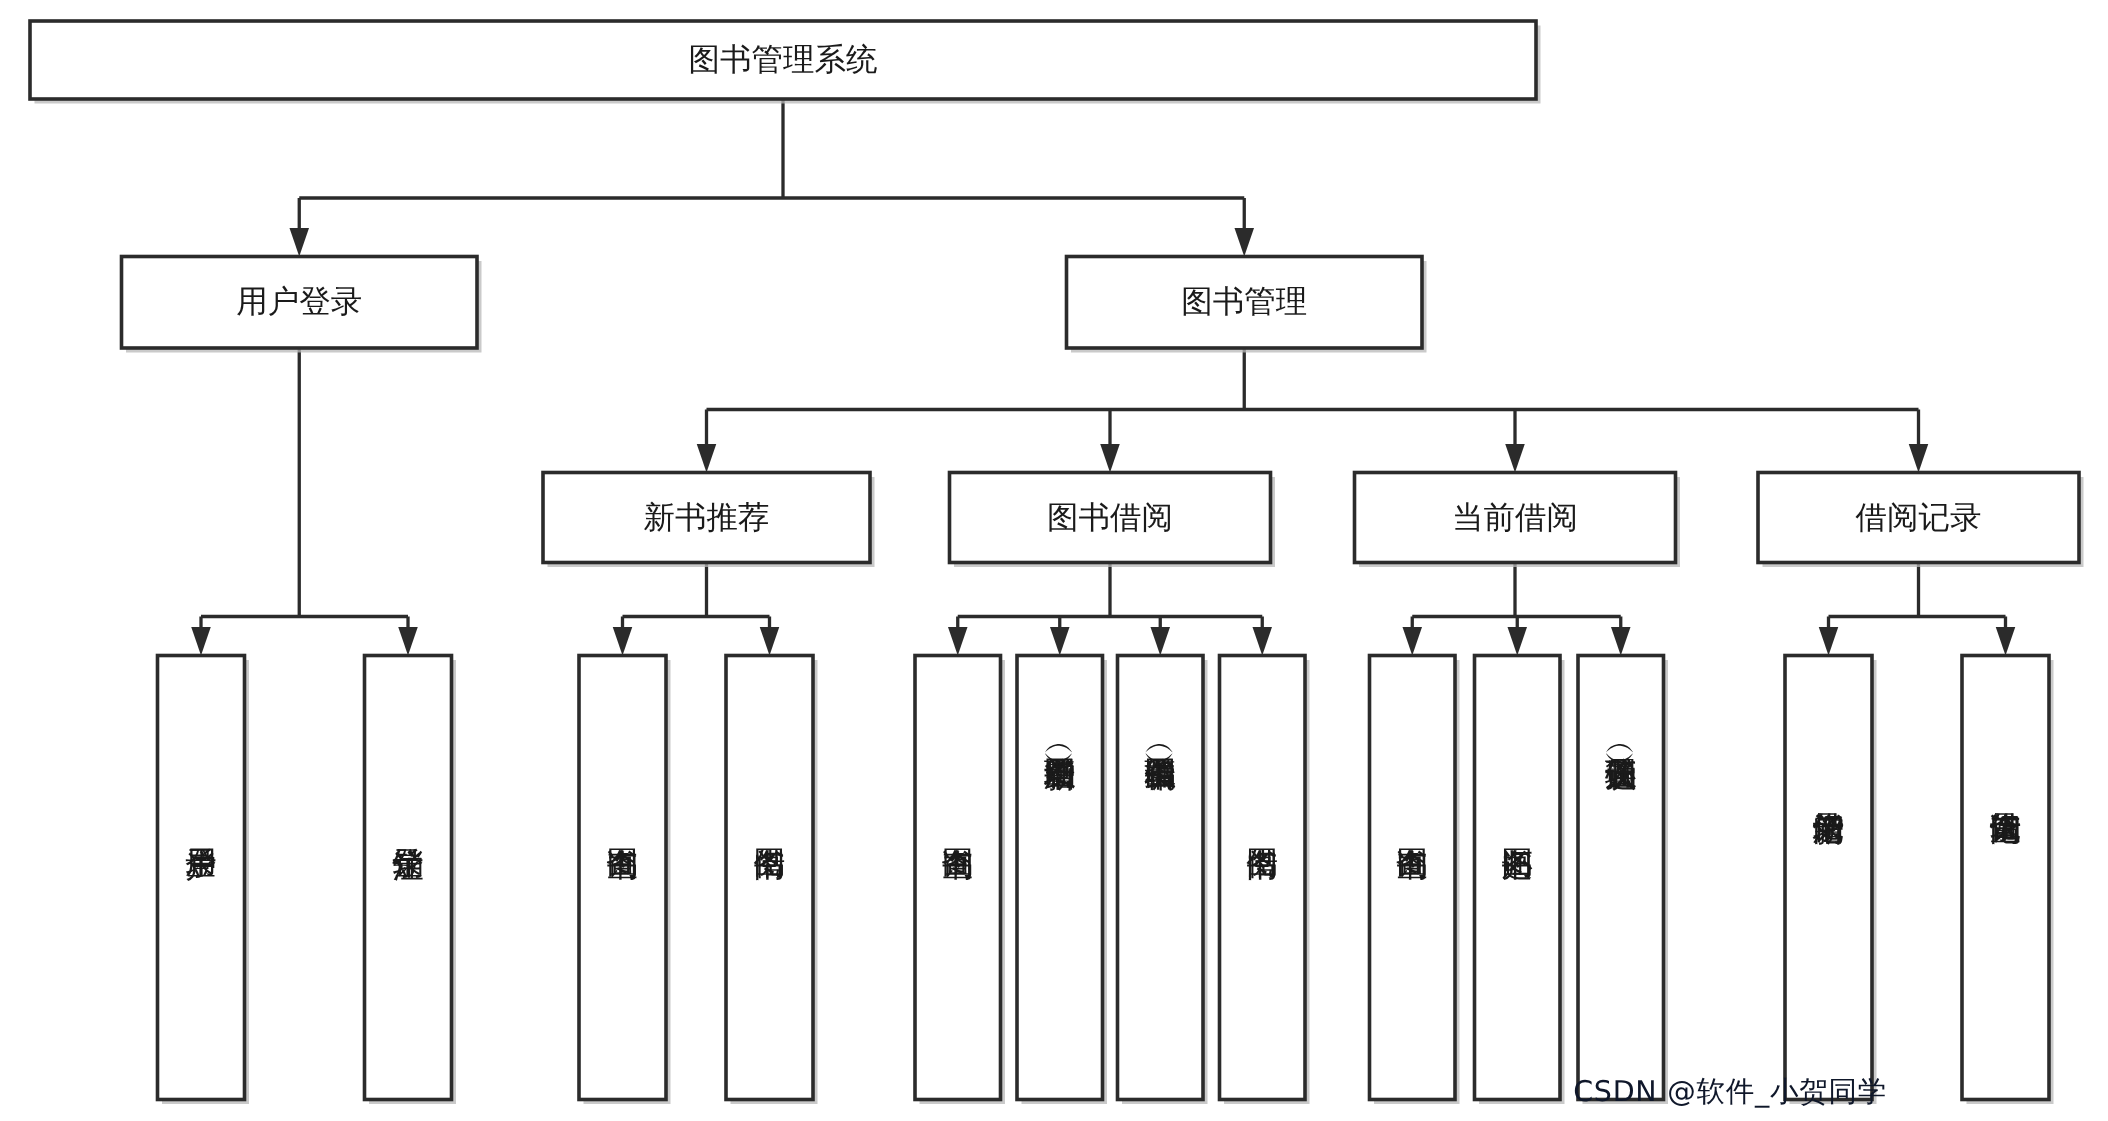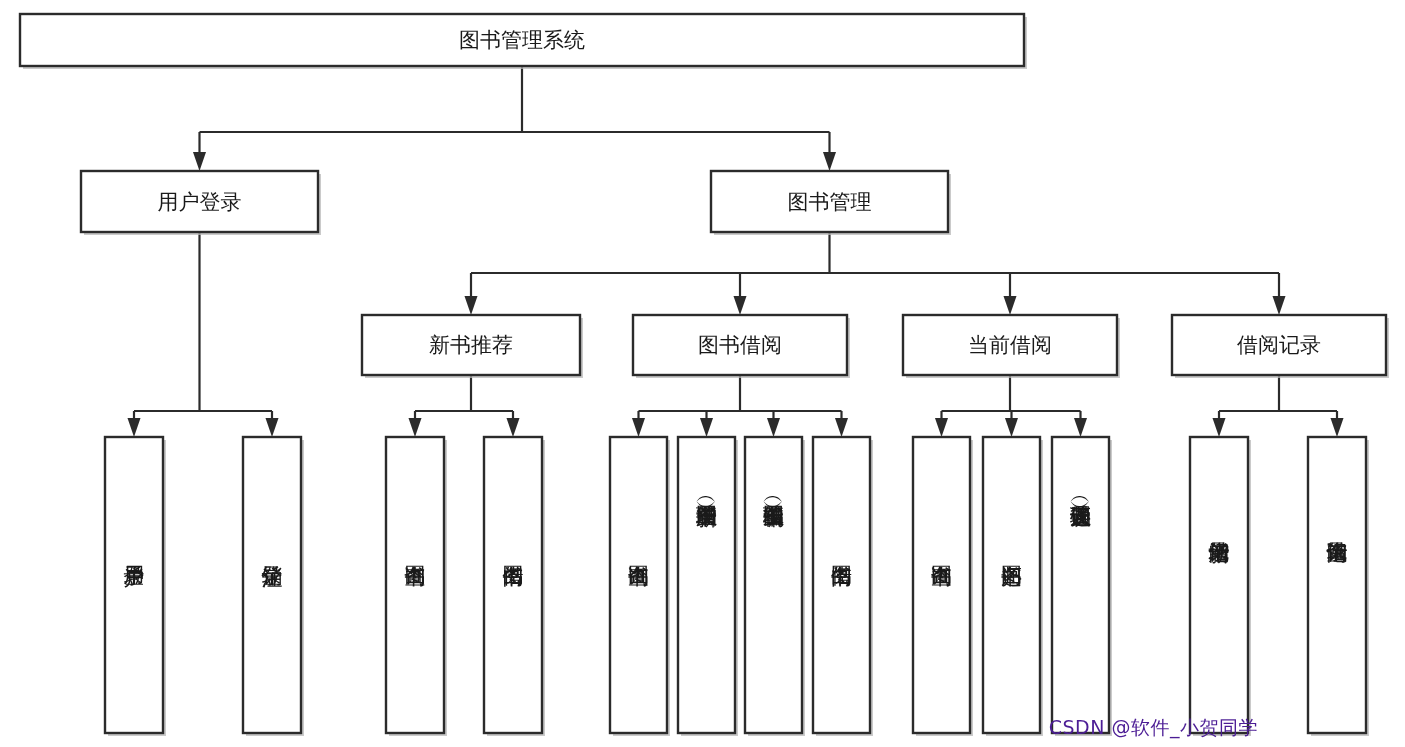--- a/index.html
+++ b/index.html
@@ -64,21 +64,21 @@
     text-orientation: upright;
     text-anchor: middle;
     white-space: pre;
   }
   .watermark-text {
     position: absolute;
     right: 14px;
     bottom: 6px;
     font-family: "DejaVu Sans", "Liberation Sans", sans-serif;
     font-size: 19px;
-    color: #4c1d95;
+    color: #0f172a;
     letter-spacing: 0.5px;
     user-select: none;
     white-space: nowrap;
   }
 </style>
 </head>
 <body>
 
 <div id="diagram-root">
   <svg id="diagram-svg" viewBox="0 0 1405 747">

